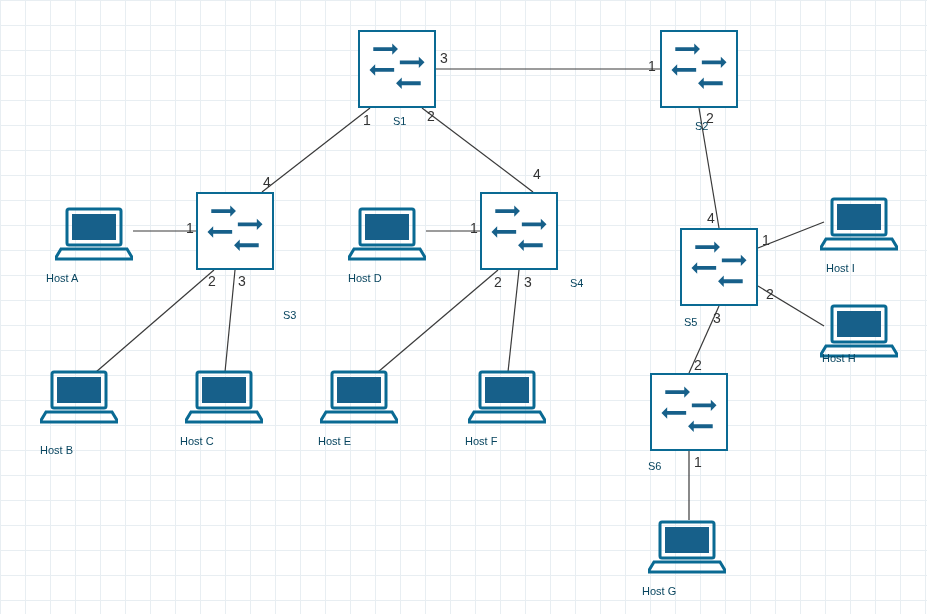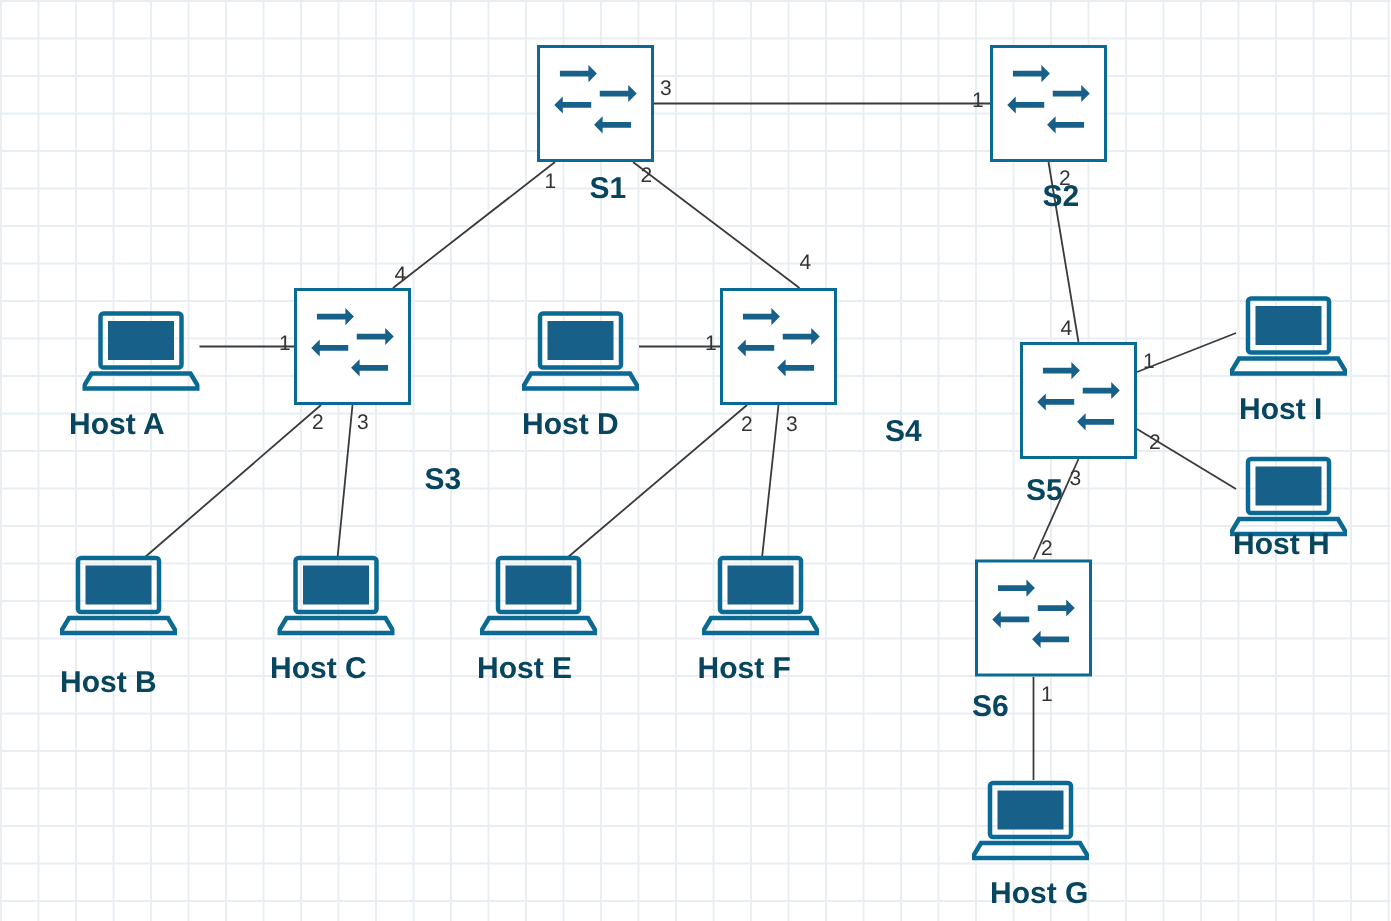--- a/index.html
+++ b/index.html
@@ -44,22 +44,22 @@
     height: 58px;
   }
   .host svg {
     width: 100%;
     height: 100%;
   }
 
   
   .label {
     position: absolute;
-    font-weight: bold;
-    font-size: 20px;
+    font-weight: normal;
+    font-size: 11px;
     color: #08455f;
     white-space: nowrap;
   }
   
   .port {
     position: absolute;
     font-weight: normal;
     font-size: 14px;
     color: #333333;
     background: transparent;
@@ -204,30 +204,30 @@
       </svg></div>
   <div class="host" id="HostI" style="left: 820px; top: 195px;"><svg viewBox="0 0 78 58">
         <rect x="12" y="4" width="54" height="36" rx="2" fill="none" stroke="#0a6a93" stroke-width="3"></rect>
         <rect x="17" y="9" width="44" height="26" fill="#17608a"></rect>
         <path d="M6 44 h66 l6 10 h-78 Z" fill="none" stroke="#0a6a93" stroke-width="3"></path>
       </svg></div>
 
   <div class="label" style="left: 393px; top: 115px;">S1</div>
   <div class="label" style="left: 695px; top: 120px;">S2</div>
   <div class="label" style="left: 283px; top: 277px; margin-top: 32px;">S3</div>
-  <div class="label" style="left: 590px; top: 277px;">S4</div>
+  <div class="label" style="left: 570px; top: 277px;">S4</div>
   <div class="label" style="left: 684px; top: 316px;">S5</div>
   <div class="label" style="left: 648px; top: 460px;">S6</div>
   <div class="label" style="left: 46px; top: 272px;">Host A</div>
   <div class="label" style="left: 40px; top: 444px;">Host B</div>
   <div class="label" style="left: 180px; top: 435px;">Host C</div>
   <div class="label" style="left: 348px; top: 272px;">Host D</div>
   <div class="label" style="left: 318px; top: 435px;">Host E</div>
   <div class="label" style="left: 465px; top: 435px;">Host F</div>
-  <div class="label" style="left: 660px; top: 585px;">Host G</div>
+  <div class="label" style="left: 642px; top: 585px;">Host G</div>
   <div class="label" style="left: 822px; top: 352px;">Host H</div>
   <div class="label" style="left: 826px; top: 262px;">Host I</div>
 
 <div class="port" style="left: 440px; top: 50px;">3</div>
     <div class="port" style="left: 648px; top: 58px;">1</div>
     <div class="port" style="left: 363px; top: 112px;">1</div>
     <div class="port" style="left: 263px; top: 174px;">4</div>
     <div class="port" style="left: 427px; top: 108px;">2</div>
     <div class="port" style="left: 533px; top: 166px;">4</div>
     <div class="port" style="left: 706px; top: 110px;">2</div>

